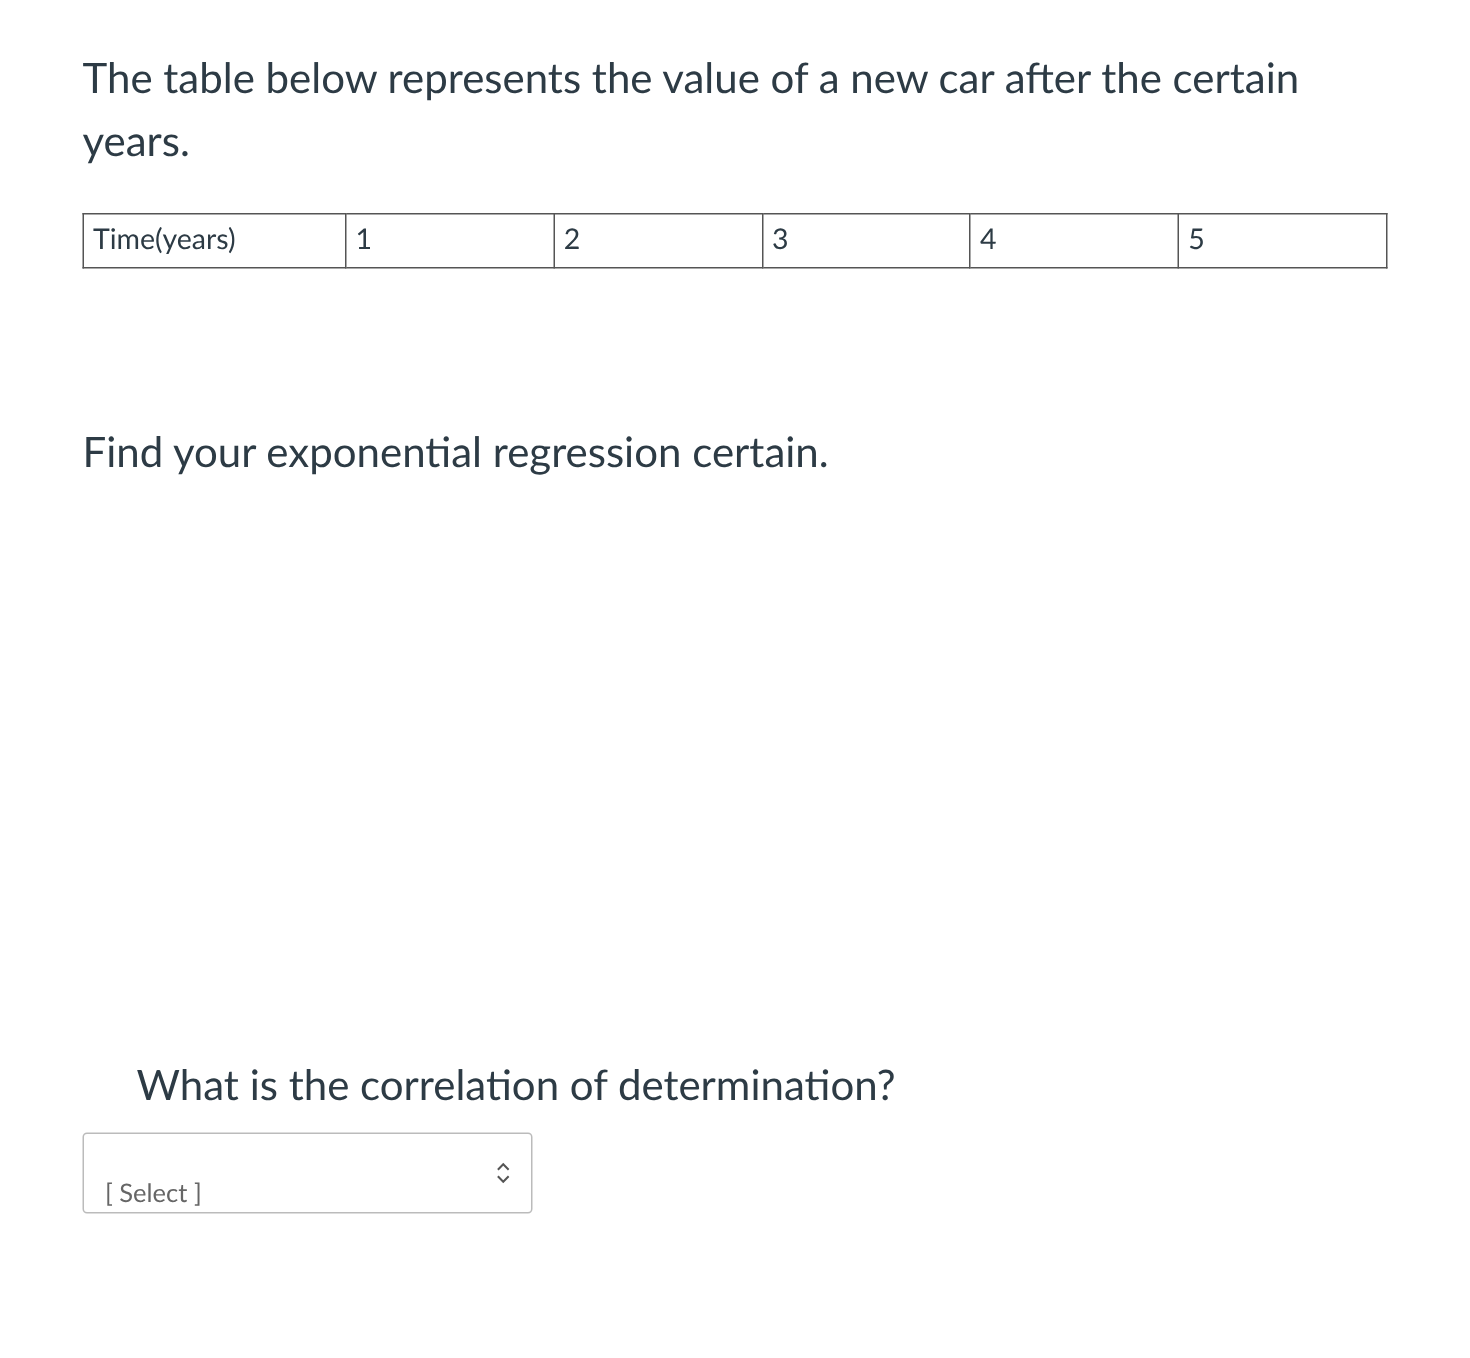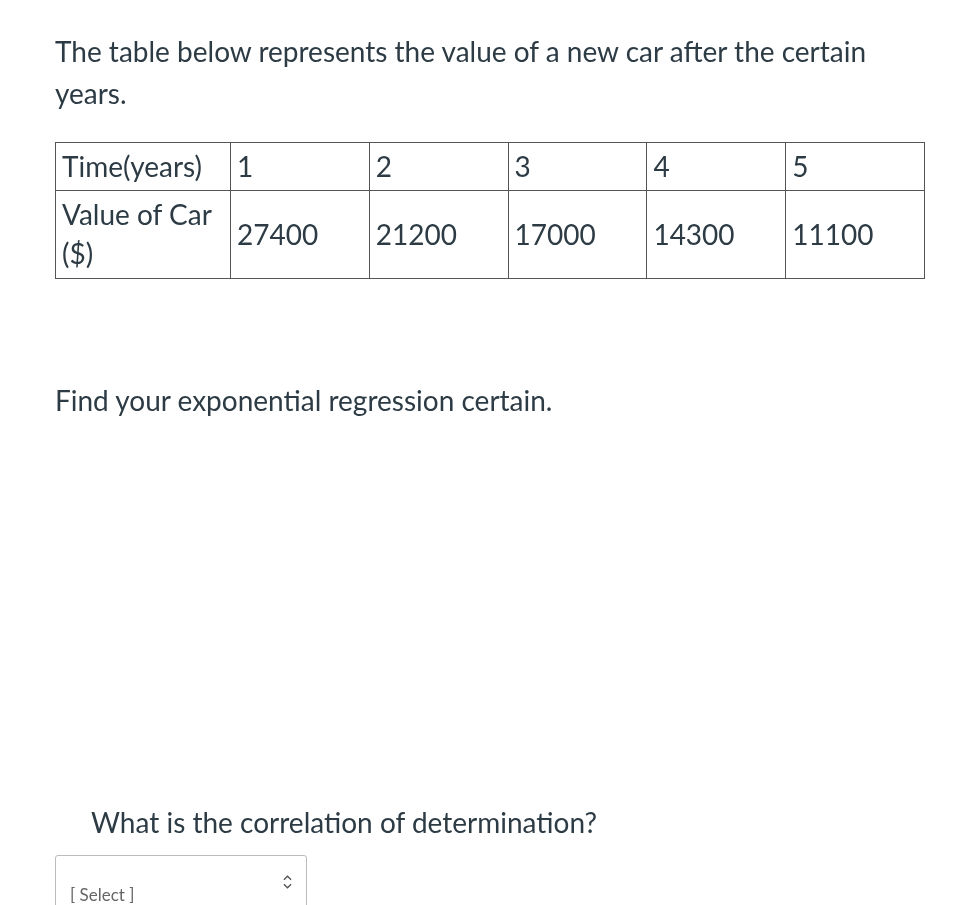--- a/index.html
+++ b/index.html
@@ -21,21 +21,21 @@
       margin-bottom: 28px;
     }
     .data-table {
       border-collapse: collapse;
       width: 100%;
       margin-bottom: 100px;
     }
     .data-table td {
       border: 1px solid #555;
       padding: 4px 6px;
-      font-size: 28px;
+      font-size: 19px;
       text-align: left;
       vertical-align: middle;
       line-height: 1.4;
     }
     .row-label {
       width: 175px;
     }
     .instruction {
       margin-bottom: 380px;
     }
@@ -44,21 +44,21 @@
     }
     .question {
       margin-bottom: 12px;
       margin-left: 36px;
     }
     .select-wrapper {
       position: relative;
       display: inline-block;
       border: 1px solid #bbb;
       border-radius: 3px;
-      width: 252px;
+      width: 300px;
       height: 44px;
       font-size: 17px;
       color: #555;
       background: #fff;
       padding: 26px 14px;
       cursor: pointer;
     }
     .select-text {
       color: #666;
     }
@@ -88,28 +88,20 @@
 <table class="data-table">
   <tbody>
       <tr>
     <td class="row-label">Time(years)</td>
     <td>1</td>
     <td>2</td>
     <td>3</td>
     <td>4</td>
     <td>5</td>
   </tr>
-  <tr>
-    <td class="row-label">Value of Car ($)</td>
-    <td>27400</td>
-    <td>21200</td>
-    <td>17000</td>
-    <td>14300</td>
-    <td>11100</td>
-  </tr>
 </tbody>
   </table>
 
 <div class="instruction">
   <span>Find your </span><span class="bold-span">exponential regression</span><span> certain.</span>
 </div>
 
 <div class="question">What is the correlation of determination?</div>
 
 <div class="select-wrapper">

